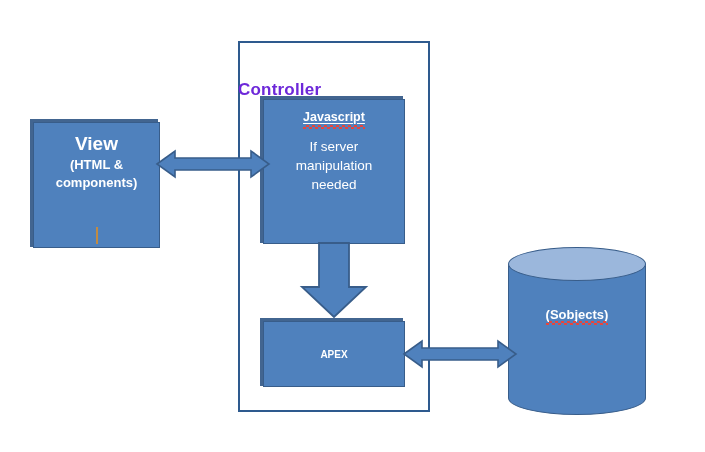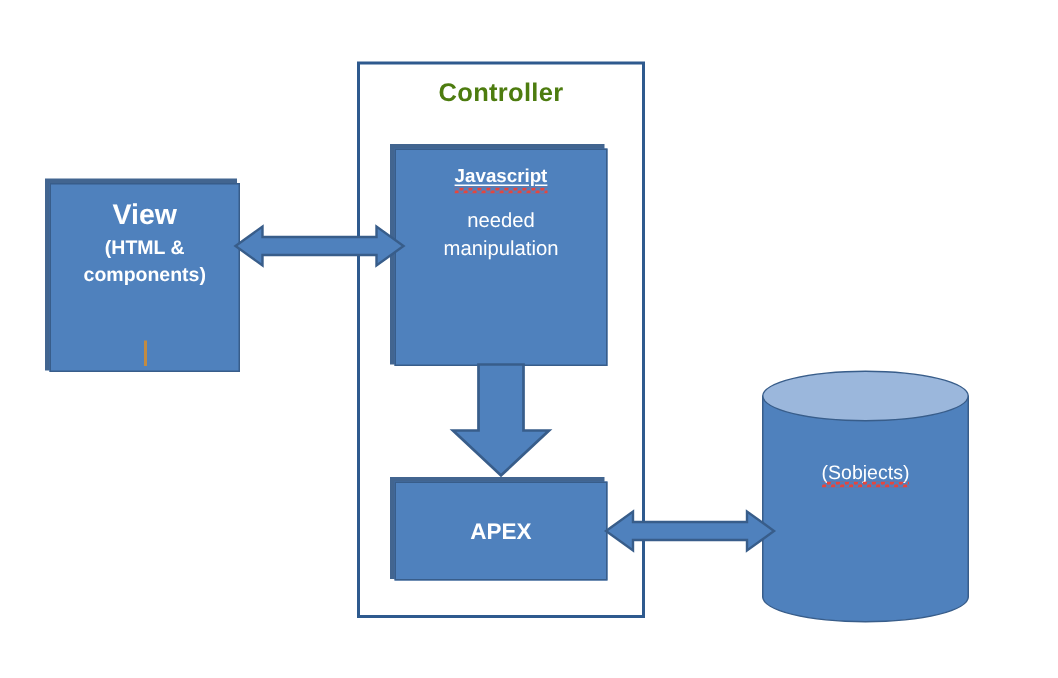--- a/index.html
+++ b/index.html
@@ -38,23 +38,24 @@
 
   .outline-box {
     position: absolute;
     box-sizing: border-box;
     background: #ffffff;
     border: 2px solid #2E5A8E;
   }
 
   .title-blue {
     position: absolute;
-    color: #4d7c0f;
+    color: #6d28d9;
     font-weight: bold;
-    text-align: center;
+    text-align: left;
+    margin-top: 28px;
   }
 
   .hdr {
     font-weight: bold;
     color: #ffffff;
   }
   .u-spell {
     display: inline-block;
     position: relative;
     text-decoration: underline;
@@ -133,21 +134,21 @@
     background: #9BB7DC;
     border: 1px solid #385D8A;
     box-sizing: border-box;
   }
   .cyl-label {
     position: absolute;
     left: 0;
     width: 100%;
     text-align: center;
     color: #ffffff;
-    font-weight: normal;
+    font-weight: bold;
   }
 
   
   .arrow-svg {
     position: absolute;
     overflow: visible;
   }
 
   
   .caret {
@@ -173,28 +174,29 @@
     </div>
     <div class="caret" style="left:62px; top:104px; width:2px; height:17px;"></div>
   </div>
 
   <div class="box-shadow" style="left:260px; top:96px; width:143px; height:147px;"></div>
   <div class="box" style="left:263px; top:99px; width:142px; height:145px; padding-top:10px;">
     <div class="hdr" style="font-size:12.5px;">
       <span class="u-spell">Javascript</span>
     </div>
     <div class="body-txt" style="margin-top:13px; font-size:13.5px;">
+      <div>If server</div>
+      <div>manipulation</div>
       <div>needed</div>
-      <div>manipulation</div>
     </div>
   </div>
 
   <div class="box-shadow" style="left:260px; top:318px; width:143px; height:68px;"></div>
   <div class="box" style="left:263px; top:321px; width:142px; height:66px; justify-content:center;">
-    <div class="hdr" style="font-size:15px;">APEX</div>
+    <div class="hdr" style="font-size:10px;">APEX</div>
   </div>
 
   <div class="cyl" style="left:508px; top:247px; width:138px; height:168px;">
     <div class="cyl-bottom"></div>
     <div class="cyl-body"></div>
     <div class="cyl-top"></div>
     <div class="cyl-label" style="top:60px; font-size:13px;">
       <span class="spell-only">(Sobjects)</span>
     </div>
   </div>

